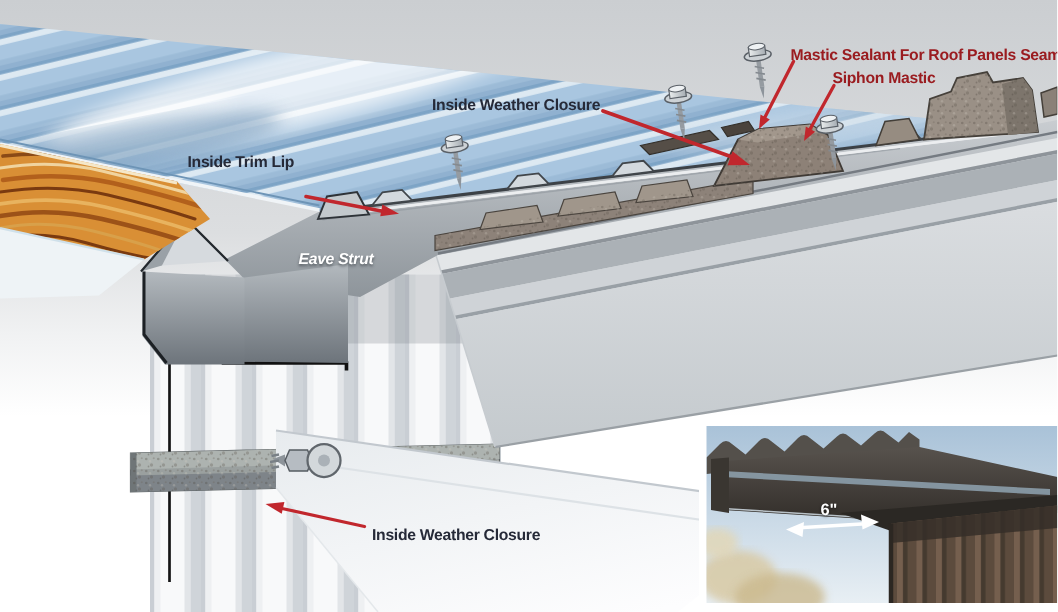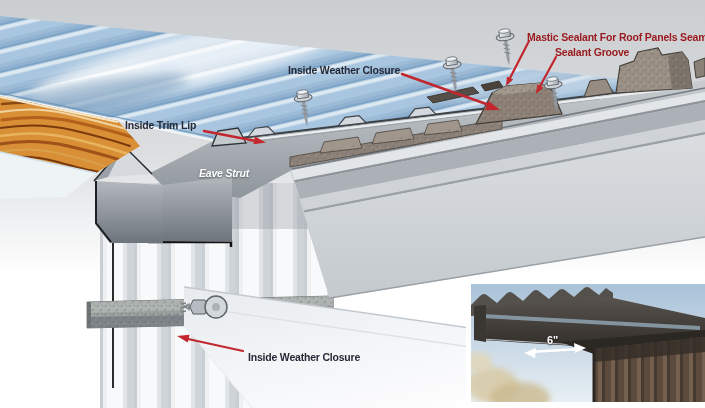--- a/index.html
+++ b/index.html
@@ -270,19 +270,19 @@
       <g stroke="#ffffff" fill="#ffffff">
         <path d="M530,352 L580,349" stroke-width="2.4" fill="none"></path>
         <polygon points="524,353 536,348 535,358" stroke="none"></polygon>
         <polygon points="586,348 574,343 575,353" stroke="none"></polygon>
       </g>
     </g>
   </g>
 </svg>
 
   <div class="callout red" style="left:527px;top:32px">Mastic Sealant For Roof Panels Seams</div>
-  <div class="callout red" style="left:555px;top:47px">Sealant Groove</div>
+  <div class="callout red" style="left:555px;top:47px">Siphon Mastic</div>
   <div class="callout dark" style="left:288px;top:65px">Inside Weather Closure</div>
-  <div class="callout dark" style="left:125px;top:120px">Inside Trim Lip</div>
+  <div class="callout dark" style="left:125px;top:103px">Inside Trim Lip</div>
   <div class="callout white" style="left:199px;top:168px">Eave Strut</div>
   <div class="callout dark" style="left:248px;top:352px">Inside Weather Closure</div>
   <div class="callout measure" style="left:547px;top:334px">6"</div>
 </div>
 
 </body></html>

